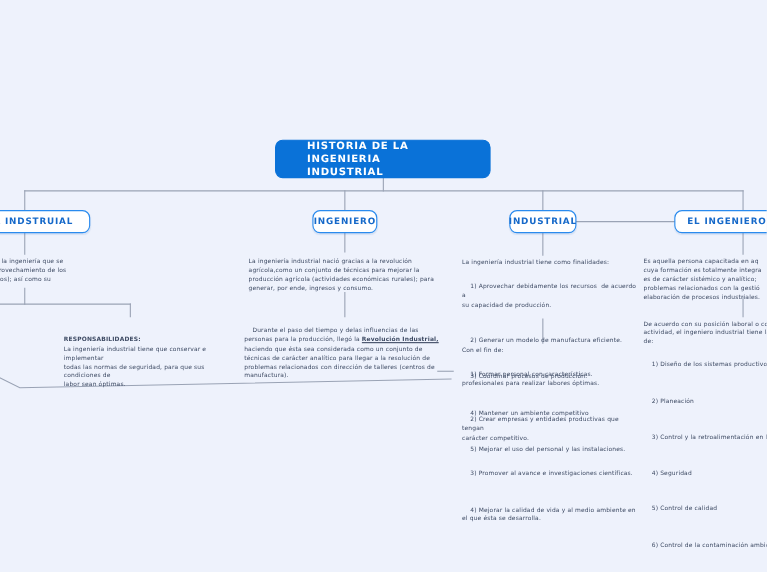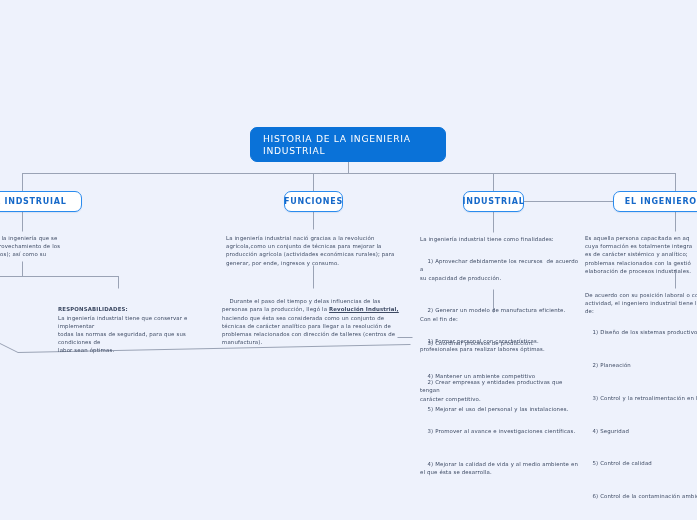--- a/index.html
+++ b/index.html
@@ -41,23 +41,23 @@
     display: flex;
     align-items: center;
     letter-spacing: 0.6px;
   }
 
   .node-root {
     background: #0a72d8;
     border: 1px solid #0a72d8;
     color: #ffffff;
     font-size: 9.2px;
-    font-weight: normal;
+    font-weight: bold;
     line-height: 12px;
-    padding: 8px 12px;
+    padding: 8px 28px;
     letter-spacing: 0.7px;
   }
 
   .node-branch {
     background: #ffffff;
     border: 1.6px solid #2a8bee;
     color: #1669c9;
     font-size: 8px;
     font-weight: bold;
     justify-content: center;
@@ -131,21 +131,21 @@
 
   <div class="node node-root" style="left:250px; top:127px; width:196px; height:35px;">
     <span>HISTORIA DE LA INGENIERIA INDUSTRIAL</span>
   </div>
 
   <div class="node node-branch" style="left:-42px; top:191px; width:124px; height:21px;">
     <span>IERIA INDSTRUIAL</span>
   </div>
 
   <div class="node node-branch" style="left:284px; top:191px; width:59px; height:21px;">
-    <span>FUNCIONES</span>
+    <span>INGENIERO</span>
   </div>
 
   <div class="node node-branch" style="left:463px; top:191px; width:61px; height:21px;">
     <span>INDUSTRIAL</span>
   </div>
 
   <div class="node node-branch" style="left:613px; top:191px; width:125px; height:21px;">
     <span>EL INGENIERO INDU</span>
   </div>
 

